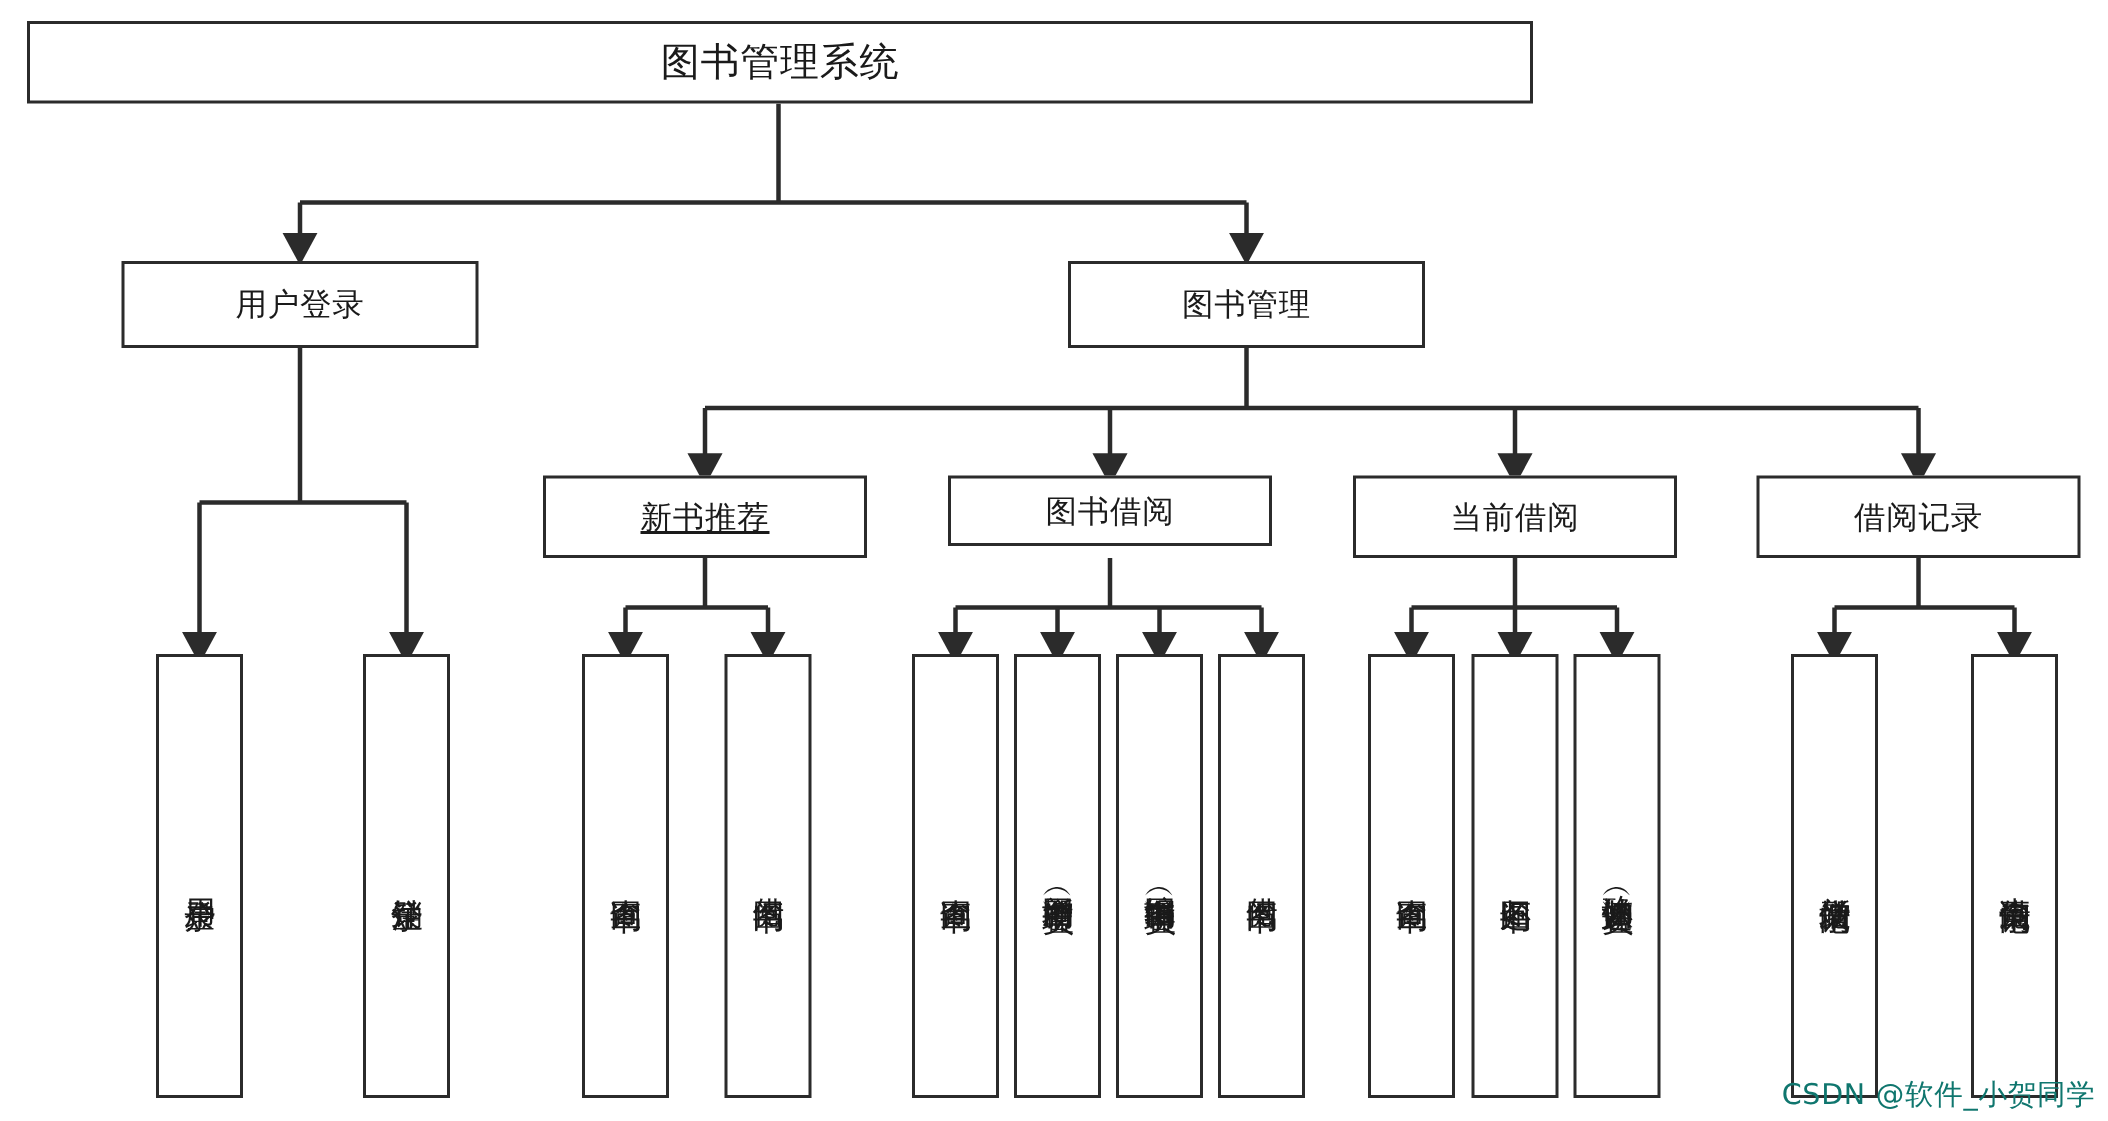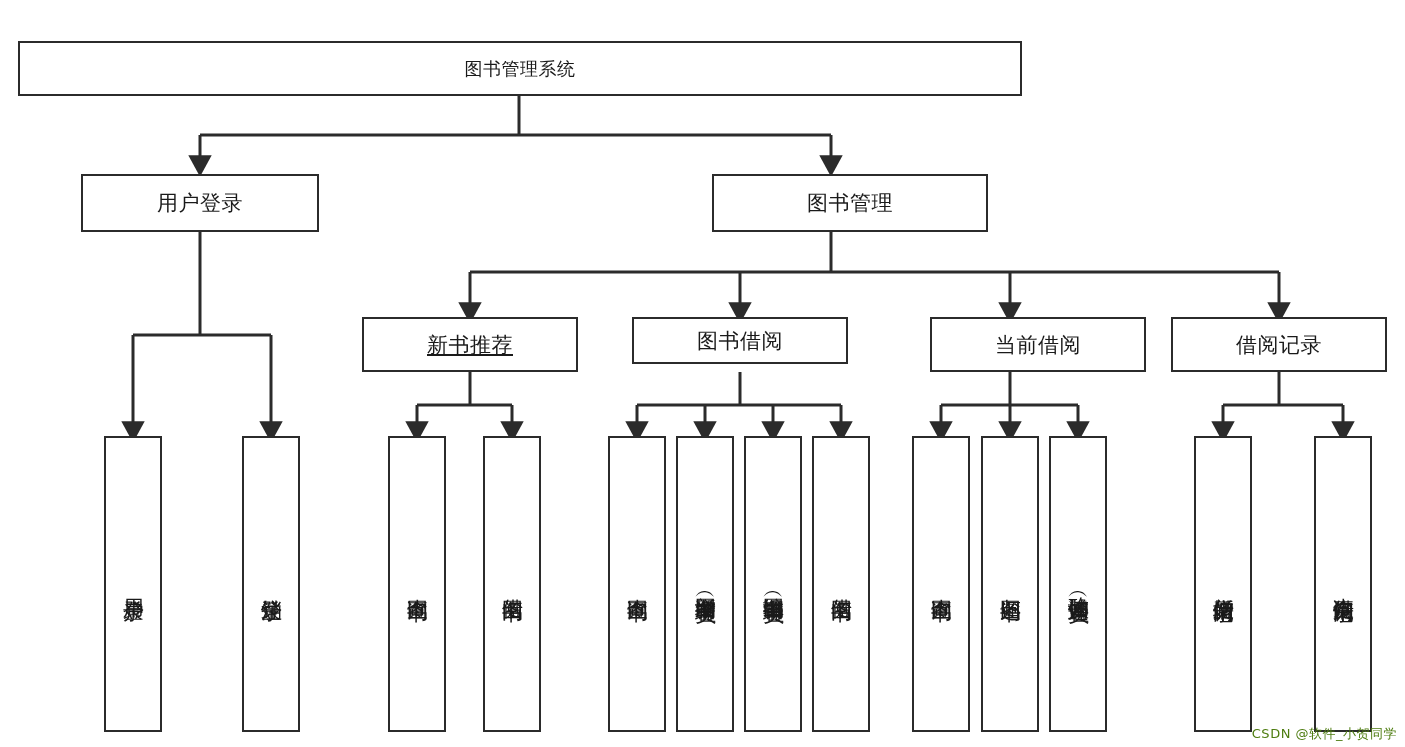--- a/index.html
+++ b/index.html
@@ -35,44 +35,43 @@
     align-items: center;
     justify-content: center;
     color: #1a1a1a;
   }
   .node-h {
     font-size: 21px;
     letter-spacing: 0.5px;
     white-space: nowrap;
   }
   .node-root {
-    font-size: 18px;
-    margin-top: 27px;
+    font-size: 26px;
   }
   .node-v {
     writing-mode: vertical-rl;
     text-orientation: upright;
     font-size: 21px;
     line-height: 1.18;
     letter-spacing: 1px;
     text-align: center;
     padding: 4px 0;
   }
   .node-v .vtext {
     writing-mode: vertical-rl;
     text-orientation: upright;
     display: block;
     max-height: 100%;
   }
   .watermark {
     position: absolute;
     right: 8px;
     bottom: 4px;
-    font-size: 13px;
-    color: #4d7c0f;
+    font-size: 19px;
+    color: #0f766e;
     white-space: nowrap;
     letter-spacing: 0.5px;
   }
 </style>
 </head>
 <body>
 
 <div id="diagram-root">
 
   <svg id="connector-layer" viewBox="0 0 1405 747" width="1405" height="747" xmlns="http://www.w3.org/2000/svg">
@@ -125,31 +124,31 @@
     </g>
   </svg>
 
   <div class="node node-h node-root" style="left:18px; top:14px; width:1004px; height:55px;">
     <span>图书管理系统</span>
   </div>
 
   <div class="node node-h" style="left:81px; top:174px; width:238px; height:58px;">
     <span>用户登录</span>
   </div>
-  <div class="node node-h" style="left:712px; top:174px; width:276px; height:58px;">
+  <div class="node node-h" style="left:712px; top:174px; width:238px; height:58px;">
     <span>图书管理</span>
   </div>
 
   <div class="node node-h" style="left:362px; top:317px; width:216px; height:55px;text-decoration:underline;">
     <span>新书推荐</span>
   </div>
   <div class="node node-h" style="left:632px; top:317px; width:216px; height:47px;">
     <span>图书借阅</span>
   </div>
-  <div class="node node-h" style="left:902px; top:317px; width:216px; height:55px;margin-left:28px;">
+  <div class="node node-h" style="left:902px; top:317px; width:216px; height:55px;">
     <span>当前借阅</span>
   </div>
   <div class="node node-h" style="left:1171px; top:317px; width:216px; height:55px;">
     <span>借阅记录</span>
   </div>
 
   <div class="node node-v" style="left:104px; top:436px; width:58px; height:296px;">
     <span class="vtext">用户登录</span>
   </div>
   <div class="node node-v" style="left:242px; top:436px; width:58px; height:296px;">

